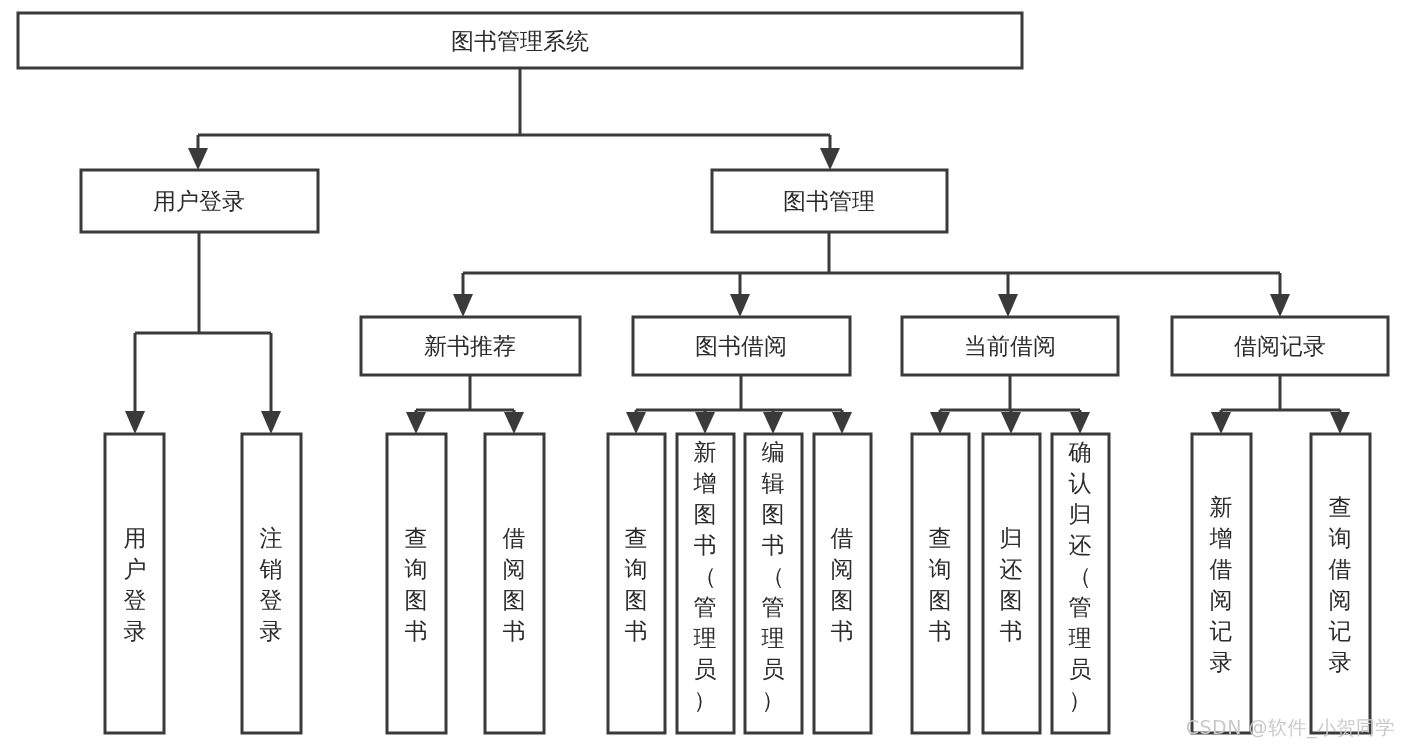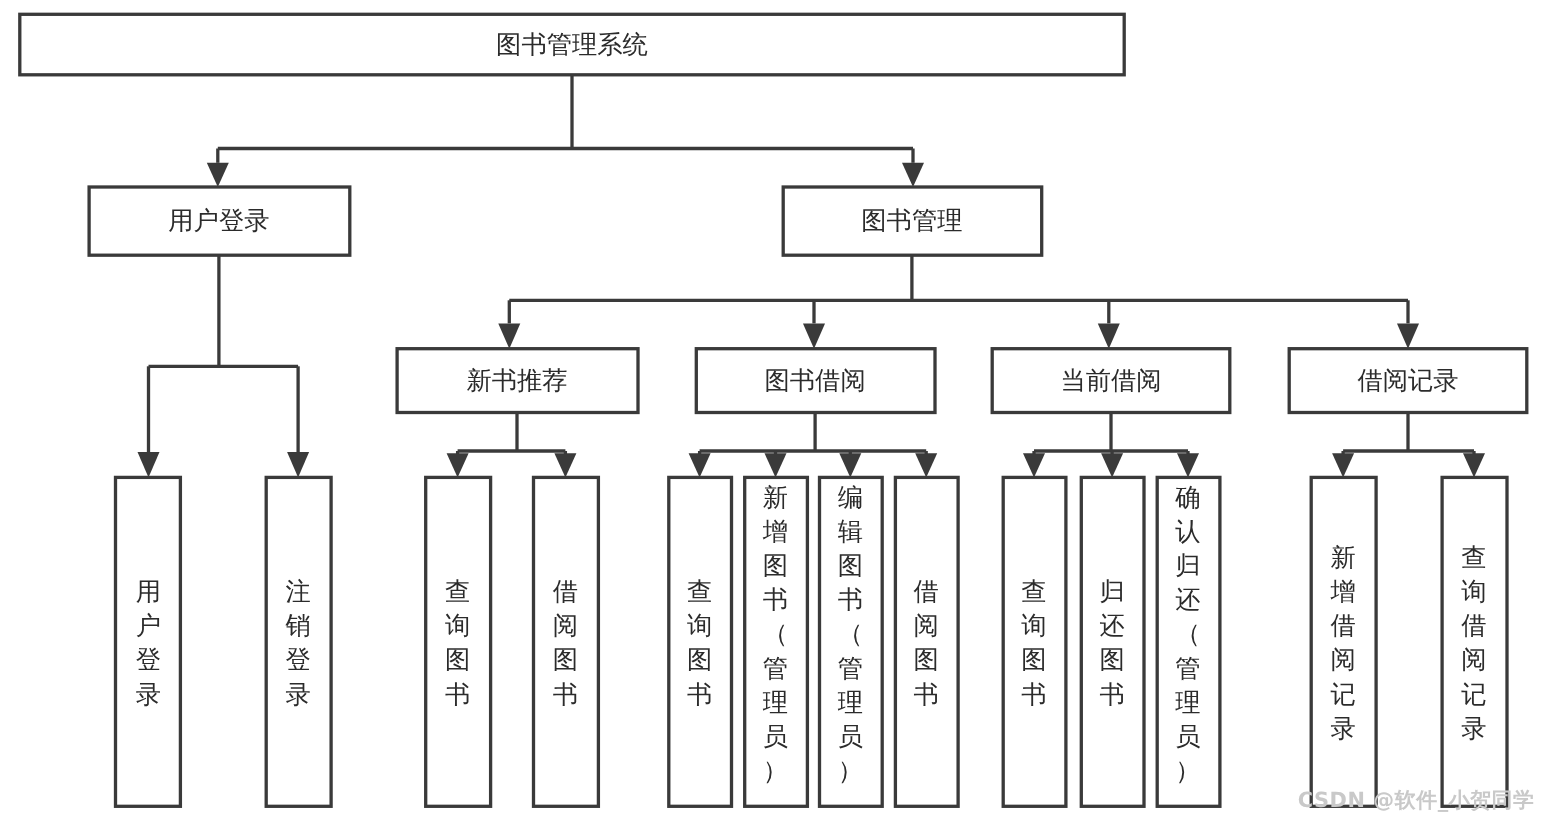--- a/index.html
+++ b/index.html
@@ -60,21 +60,20 @@
   .watermark-text {
     position: absolute;
     right: 10px;
     bottom: 6px;
     font-family: "DejaVu Sans", "Liberation Sans", sans-serif;
     font-size: 19px;
     color: #c9c9c9;
     white-space: nowrap;
     letter-spacing: 0.5px;
     user-select: none;
-    font-weight: bold;
   }
 </style>
 </head>
 <body>
 
 <div id="diagram-root">
   <svg class="tree-canvas" viewBox="0 0 1405 747" xmlns="http://www.w3.org/2000/svg">
 
     <g>
 

